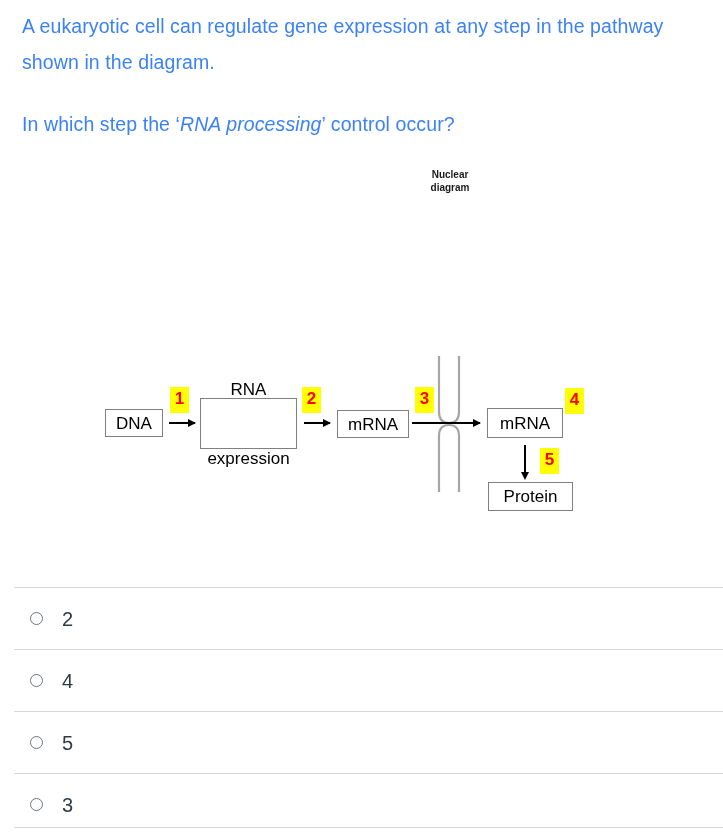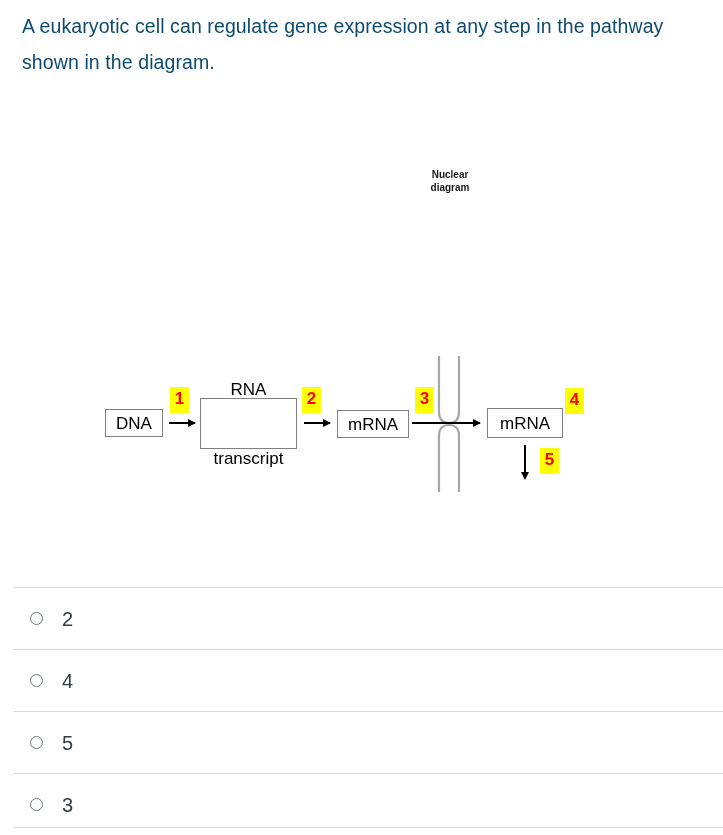--- a/index.html
+++ b/index.html
@@ -19,21 +19,21 @@
   
   .question-block {
     position: absolute;
     left: 22px;
     top: 8px;
     width: 690px;
   }
   .q-para {
     font-size: 19.5px;
     line-height: 36px;
-    color: #0c4a6e;
+    color: #3b82f6;
     margin: 0;
     letter-spacing: .1px;
   }
   .q-para.second {
     margin-top: 26px;
   }
   .q-ital {
     font-style: italic;
   }
 
@@ -158,20 +158,21 @@
     font-size: 20px;
     color: #2d3b45;
     line-height: 24px;
   }
 </style>
 </head>
 <body>
 
 <div class="question-block">
   <p class="q-para">A eukaryotic cell can regulate gene expression at any step in the pathway shown in the diagram.</p>
+  <p class="q-para second"><span>In which step the ‘</span><span class="q-ital">RNA processing</span><span>’ control occur?</span></p>
 </div>
 
 <div class="diagram">
 
   <div class="dg-label" style="left:404px; top:8px; width:92px;">
     <span>Nuclear</span><br>
     <span>diagram</span>
   </div>
 
   <div class="membrane">
@@ -185,21 +186,21 @@
   <div class="dg-box" style="left:105px; top:249px; width:58px; height:28px;">
     <span>DNA</span>
   </div>
 
   <div class="arrow-h" style="left:169px; top:262px; width:26px;"></div>
 
   <div class="badge" style="left:170px; top:227px;">1</div>
 
   <div class="dg-box" style="left:200px; top:238px; width:97px; height:51px; flex-direction:column;gap:48px;">
     <span>RNA</span>
-    <span>transcript</span>
+    <span>expression</span>
   </div>
 
   <div class="arrow-h" style="left:304px; top:262px; width:26px;"></div>
 
   <div class="badge" style="left:302px; top:227px;">2</div>
 
   <div class="dg-box" style="left:337px; top:250px; width:72px; height:28px;">
     <span>mRNA</span>
   </div>
 
@@ -210,20 +211,23 @@
   <div class="dg-box" style="left:487px; top:248px; width:76px; height:30px;">
     <span>mRNA</span>
   </div>
 
   <div class="badge" style="left:565px; top:228px;">4</div>
 
   <div class="arrow-v" style="left:524px; top:285px; height:28px;"></div>
 
   <div class="badge" style="left:540px; top:288px;">5</div>
 
+  <div class="dg-box" style="left:488px; top:322px; width:85px; height:29px;">
+    <span>Protein</span>
+  </div>
 
 </div>
 
 <div class="answers">
 
   <div class="divider" style="top:0px;"></div>
 
   <div class="option-row" style="top:1px;">
     <span class="radio"></span>
     <span class="option-label">2</span>

